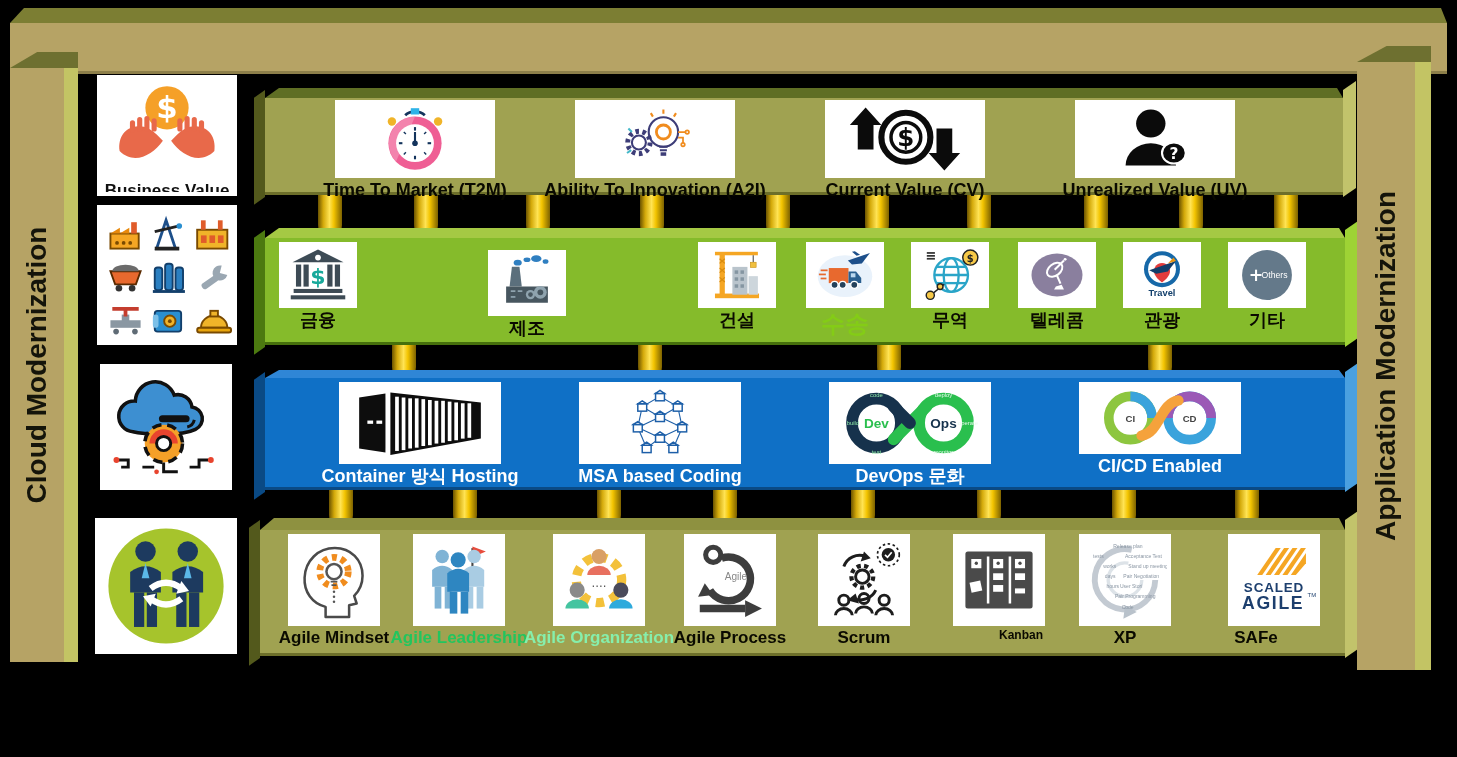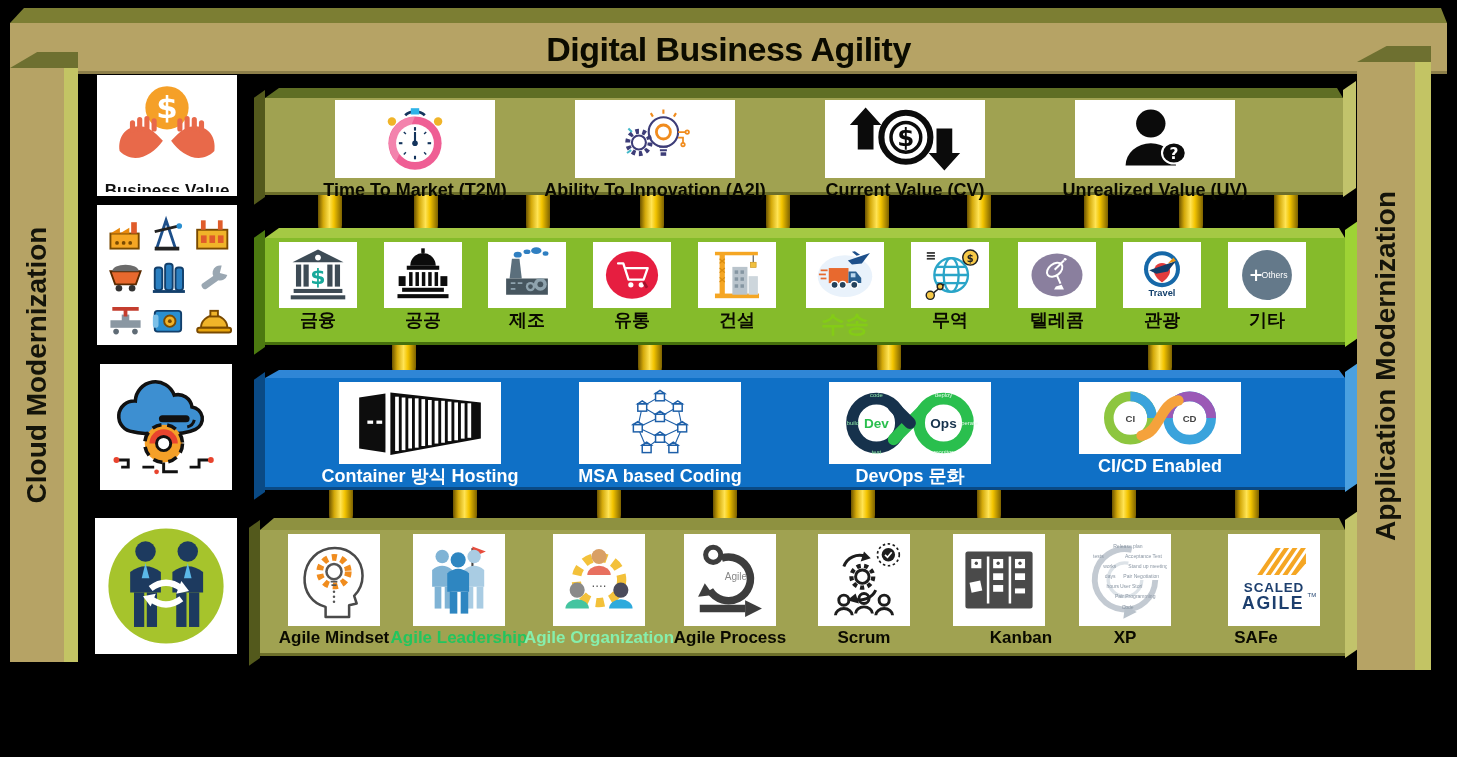--- a/index.html
+++ b/index.html
@@ -49,21 +49,20 @@
     overflow:hidden;color:#111;white-space:nowrap;}
 </style>
 </head>
 <body>
 
 <div class="stage">
 
   <div class="plate" style="left:10px;top:8px;width:1437px;height:66px;--strip:#7c7e33;--face:#b6a365;--bot:#8d7f4a;">
     <div class="strip" style="height:15px;"></div>
     <div class="facebg" style="top:15px;"></div>
-    <div class="hbar-text" style="top:22px;font-size:34px;">Digital Business Agility</div>
   </div>
 
 
   <div class="rail" style="left:10px;top:68px;width:68px;height:594px;--face:#b6a365;--hl:#c3c464;--cap:#6e7030;">
     <div class="cap" style="top:-16px;height:16px;"></div>
     <div class="railface"></div>
     <div class="railhl" style="width:14px;"></div>
     <div class="vlabel" style="left:27px;">Cloud Modernization</div>
   </div>
 
@@ -172,40 +171,21 @@
               <rect x="66" y="32" width="9" height="38"></rect>
               <rect x="79" y="32" width="9" height="38"></rect>
               <rect x="8" y="74" width="84" height="7"></rect>
               <rect x="3" y="85" width="94" height="7"></rect>
             </g>
             <text x="50" y="66" font-size="38" font-weight="bold" fill="#18a99b" text-anchor="middle" font-family="DejaVu Sans, sans-serif">$</text>
           </svg>
         </div>
         <div class="tlabel" style="font-size: 18px; color: rgb(10, 10, 0);">금융</div>
       </div>
-      <div class="titem" style="left: 106px; top: 14px; width: 104px;">
-        <div class="ibox" style="width: 78px; height: 66px;">
-          <svg viewBox="0 0 100 100" fill="#0c0c0c">
-            <rect x="47" y="4" width="6" height="8"></rect>
-            <path d="M28 34 a22 22 0 0 1 44 0 z"></path>
-            <rect x="22" y="34" width="56" height="7"></rect>
-            <rect x="26" y="45" width="6" height="24"></rect>
-            <rect x="37" y="45" width="6" height="24"></rect>
-            <rect x="48" y="45" width="6" height="24"></rect>
-            <rect x="59" y="45" width="6" height="24"></rect>
-            <rect x="70" y="45" width="6" height="24"></rect>
-            <rect x="8" y="52" width="12" height="17"></rect>
-            <rect x="80" y="52" width="12" height="17"></rect>
-            <rect x="14" y="72" width="72" height="7"></rect>
-            <rect x="6" y="83" width="88" height="7"></rect>
-          </svg>
-        </div>
-        <div class="tlabel" style="font-size: 18px; color: rgb(10, 10, 0);">공공</div>
-      </div>
-      <div class="titem" style="left: 210px; top: 14px; width: 104px;">
+      <div class="titem" style="left: 210px; top: 22px; width: 104px;">
         <div class="ibox" style="width: 78px; height: 66px;">
           <svg viewBox="0 0 100 100">
             <g fill="#2f7fc1">
               <ellipse cx="34" cy="15" rx="7" ry="5"></ellipse>
               <ellipse cx="50" cy="10" rx="6" ry="4"></ellipse>
               <ellipse cx="66" cy="8" rx="9" ry="6"></ellipse>
               <ellipse cx="82" cy="13" rx="5" ry="4"></ellipse>
             </g>
             <path d="M24 22 h13 l4 34 h-21 z" fill="#5b6f7c"></path>
             <path d="M14 56 h72 v28 H14 z" fill="#47565f"></path>
@@ -216,34 +196,20 @@
             <circle cx="56" cy="70" r="4" fill="#47565f"></circle>
             <circle cx="73" cy="66" r="5" fill="#47565f"></circle>
             <g stroke="#8fa3ae" stroke-width="3">
               <line x1="22" y1="64" x2="30" y2="64"></line>
               <line x1="34" y1="64" x2="42" y2="64"></line>
               <line x1="22" y1="74" x2="30" y2="74"></line>
             </g>
           </svg>
         </div>
         <div class="tlabel" style="font-size: 18px; color: rgb(10, 10, 0);">제조</div>
-      </div>
-      <div class="titem" style="left: 315px; top: 14px; width: 104px;">
-        <div class="ibox" style="width: 78px; height: 66px;">
-          <svg viewBox="0 0 100 100">
-            <ellipse cx="50" cy="50" rx="45" ry="41" fill="#e61e40"></ellipse>
-            <g stroke="#fff" stroke-width="4" fill="none" stroke-linecap="round" stroke-linejoin="round">
-              <path d="M26 30 h9 l9 28 h26 l7 -20 H38"></path>
-            </g>
-            <circle cx="48" cy="67" r="4.5" fill="#fff"></circle>
-            <circle cx="66" cy="67" r="4.5" fill="#fff"></circle>
-            <path d="M70 62 l6 10" stroke="#a3122c" stroke-width="5"></path>
-          </svg>
-        </div>
-        <div class="tlabel" style="font-size: 18px; color: rgb(10, 10, 0);">유통</div>
       </div>
       <div class="titem" style="left: 420px; top: 14px; width: 104px;">
         <div class="ibox" style="width: 78px; height: 66px;">
           <svg viewBox="0 0 100 100">
             <g fill="#f5a623">
               <rect x="20" y="14" width="9" height="70"></rect>
               <rect x="12" y="10" width="74" height="6"></rect>
               <rect x="12" y="82" width="76" height="8"></rect>
             </g>
             <g stroke="#d88c10" stroke-width="2">
@@ -609,21 +575,21 @@
               <rect x="16" y="52" width="13" height="12" transform="rotate(-12 22 58)"></rect>
               <rect x="69" y="60" width="12" height="6"></rect>
             </g>
             <g fill="#4a4a4a">
               <circle cx="23" cy="30" r="2"></circle>
               <circle cx="49" cy="30" r="2"></circle>
               <circle cx="75" cy="30" r="2"></circle>
             </g>
           </svg>
         </div>
-        <div class="tlabel" style="font-size: 17px; color: rgb(10, 10, 0); padding-left: 44px;">Kanban</div>
+        <div class="tlabel" style="font-size: 12px; color: rgb(10, 10, 0); padding-left: 44px;">Kanban</div>
       </div>
       <div class="titem" style="left: 795px; top: 16px; width: 140px;">
         <div class="ibox" style="width: 92px; height: 92px;">
           <svg viewBox="0 0 100 100">
             <path d="M58 14 A36 36 0 1 0 86 50" fill="none" stroke="#c3cad2" stroke-width="7"></path>
             <polygon points="50,80 64,88 48,96" fill="#b9c2cb"></polygon>
             <path d="M54 30 A20 20 0 1 0 70 50" fill="none" stroke="#dde3e8" stroke-width="4"></path>
             <g font-size="6" fill="#8a96a3" font-family="Liberation Sans, sans-serif">
               <text x="36" y="12">Release plan</text>
               <text x="50" y="24">Acceptance Test</text>

